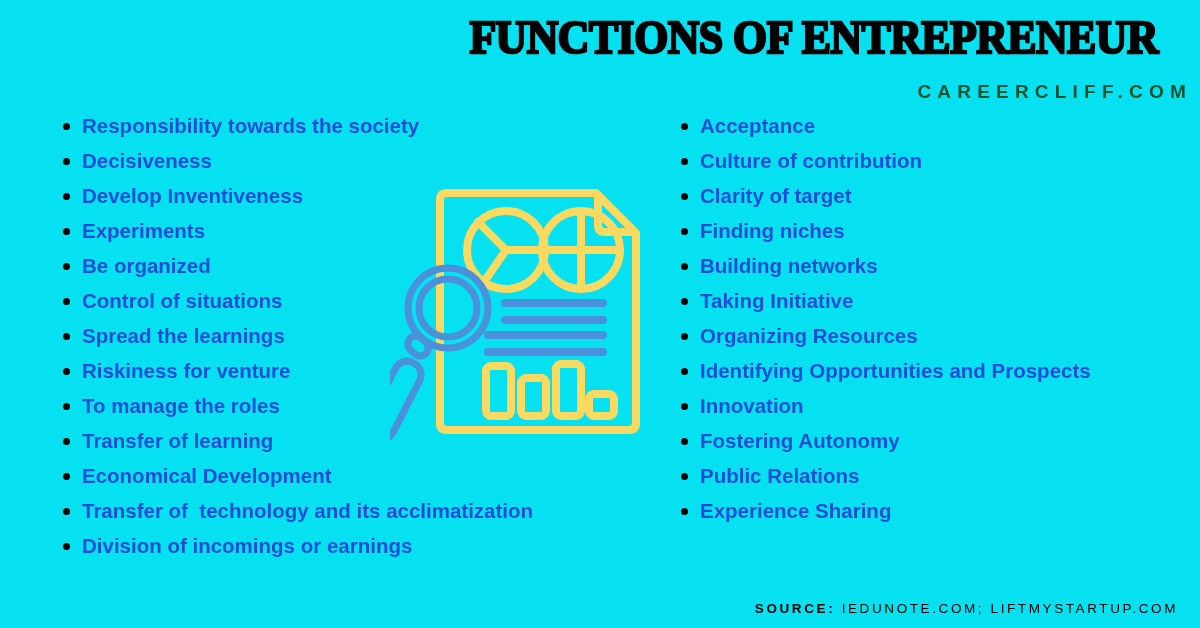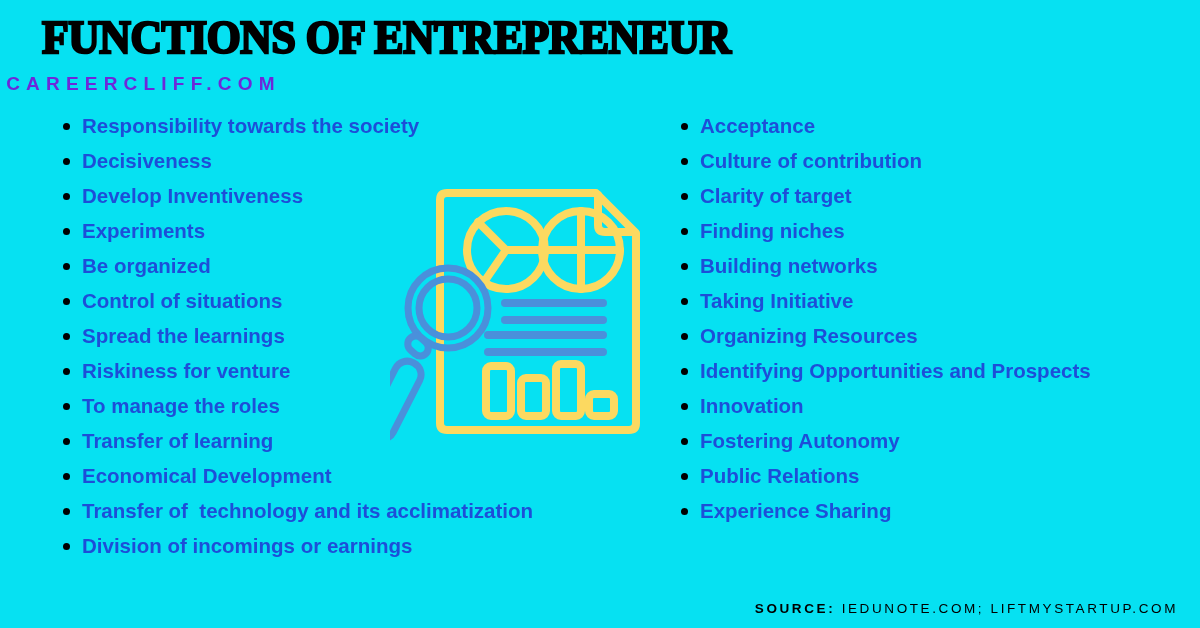--- a/index.html
+++ b/index.html
@@ -19,46 +19,46 @@
     background: #06E1F2;
     overflow: hidden;
   }
 
   
   #header {
     position: absolute;
     top: 0;
     left: 0;
     width: 1200px;
-    text-align: left;
+    text-align: right;
   }
   #title {
     margin: 0;
     padding-top: 12px;
     font-family: "Liberation Serif", "DejaVu Serif", serif;
     font-weight: 700;
     font-size: 47px;
     line-height: 50px;
     letter-spacing: -0.5px;
     color: #000000;
     -webkit-text-stroke: 2.6px #000000;
     transform: scaleX(0.93);
     transform-origin: center center;
     white-space: nowrap;
   }
   #subtitle {
-    margin: 0;
+    margin: 8px;
     padding-top: 11px;
     font-family: "Liberation Sans", sans-serif;
     font-weight: 700;
     font-size: 19px;
     line-height: 22px;
     letter-spacing: 6.2px;
     text-indent: 6.2px;
-    color: #6d28d9;
+    color: #14532d;
     white-space: nowrap;
   }
 
   
   .column {
     position: absolute;
     top: 108px;
   }
   #col-left  { left: 62px;  width: 600px; }
   #col-right { left: 680px; width: 510px; }

